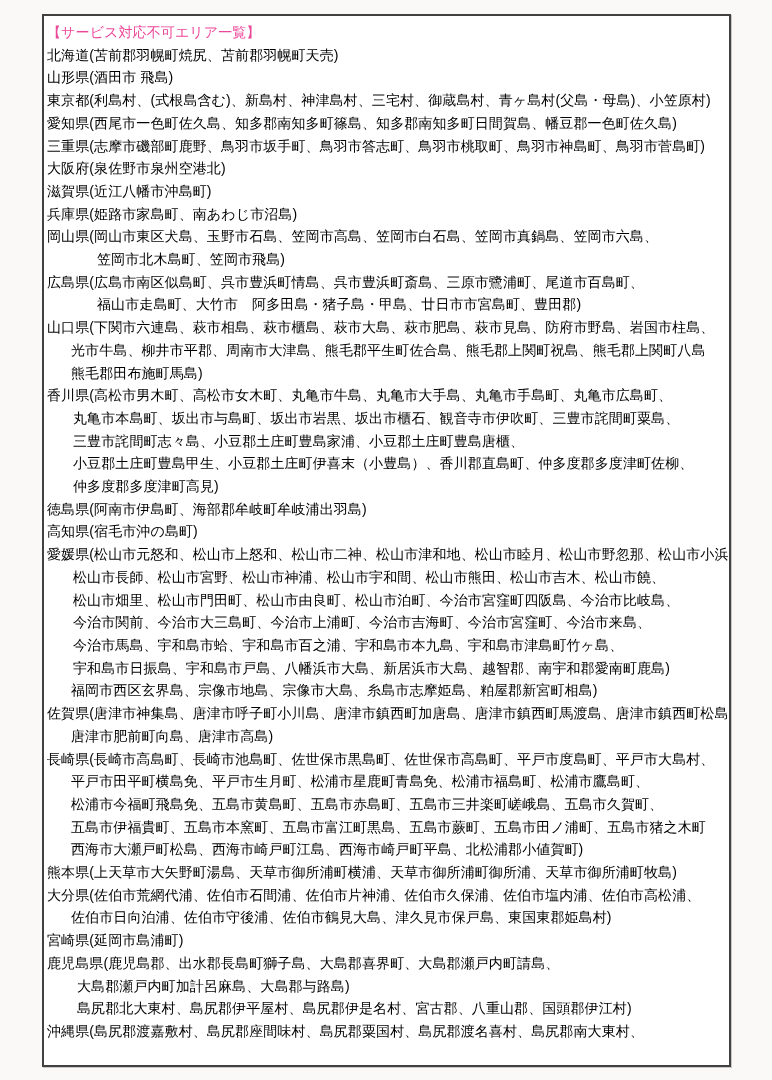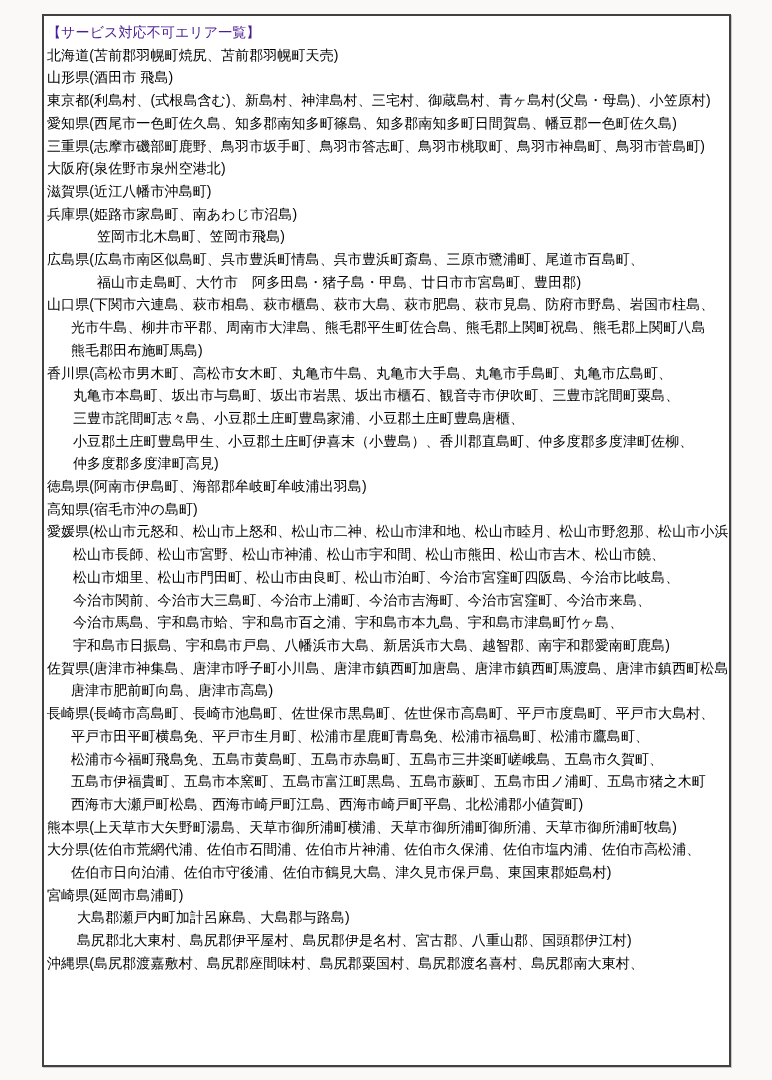--- a/index.html
+++ b/index.html
@@ -20,65 +20,68 @@
     overflow:hidden;
     box-shadow:1px 1px 0 #c9c9c9;
   }
   .line{
     font-size:14px;
     line-height:22.7px;
     color:#000000;
     white-space:nowrap;
     letter-spacing:0.1px;
   }
-  .line.title{color:#4c1d95;}
+  .line.title{color:#ec4899;}
 </style>
 </head>
 <body>
 
 <div class="page">
   <div class="doc-box">
     <div class="line title">【サービス対応不可エリア一覧】</div>
     <div id="area-lines">
         <div class="line">北海道(苫前郡羽幌町焼尻、苫前郡羽幌町天売)</div>
         <div class="line">山形県(酒田市 飛島)</div>
         <div class="line">東京都(利島村、(式根島含む)、新島村、神津島村、三宅村、御蔵島村、青ヶ島村(父島・母島)、小笠原村)</div>
         <div class="line">愛知県(西尾市一色町佐久島、知多郡南知多町篠島、知多郡南知多町日間賀島、幡豆郡一色町佐久島)</div>
         <div class="line">三重県(志摩市磯部町鹿野、鳥羽市坂手町、鳥羽市答志町、鳥羽市桃取町、鳥羽市神島町、鳥羽市菅島町)</div>
         <div class="line">大阪府(泉佐野市泉州空港北)</div>
         <div class="line">滋賀県(近江八幡市沖島町)</div>
         <div class="line">兵庫県(姫路市家島町、南あわじ市沼島)</div>
+        <div class="line">岡山県(岡山市東区犬島、玉野市石島、笠岡市高島、笠岡市白石島、笠岡市真鍋島、笠岡市六島、</div>
         <div class="line" style="padding-left: 50px;">笠岡市北木島町、笠岡市飛島)</div>
         <div class="line">広島県(広島市南区似島町、呉市豊浜町情島、呉市豊浜町斎島、三原市鷺浦町、尾道市百島町、</div>
         <div class="line" style="padding-left: 50px;">福山市走島町、大竹市　阿多田島・猪子島・甲島、廿日市市宮島町、豊田郡)</div>
         <div class="line">山口県(下関市六連島、萩市相島、萩市櫃島、萩市大島、萩市肥島、萩市見島、防府市野島、岩国市柱島、</div>
         <div class="line" style="padding-left: 24px;">光市牛島、柳井市平郡、周南市大津島、熊毛郡平生町佐合島、熊毛郡上関町祝島、熊毛郡上関町八島</div>
         <div class="line" style="padding-left: 24px;">熊毛郡田布施町馬島)</div>
         <div class="line">香川県(高松市男木町、高松市女木町、丸亀市牛島、丸亀市大手島、丸亀市手島町、丸亀市広島町、</div>
         <div class="line" style="padding-left: 26px;">丸亀市本島町、坂出市与島町、坂出市岩黒、坂出市櫃石、観音寺市伊吹町、三豊市詫間町粟島、</div>
         <div class="line" style="padding-left: 26px;">三豊市詫間町志々島、小豆郡土庄町豊島家浦、小豆郡土庄町豊島唐櫃、</div>
         <div class="line" style="padding-left: 26px;">小豆郡土庄町豊島甲生、小豆郡土庄町伊喜末（小豊島）、香川郡直島町、仲多度郡多度津町佐柳、</div>
         <div class="line" style="padding-left: 26px;">仲多度郡多度津町高見)</div>
         <div class="line">徳島県(阿南市伊島町、海部郡牟岐町牟岐浦出羽島)</div>
         <div class="line">高知県(宿毛市沖の島町)</div>
         <div class="line">愛媛県(松山市元怒和、松山市上怒和、松山市二神、松山市津和地、松山市睦月、松山市野忽那、松山市小浜</div>
         <div class="line" style="padding-left: 26px;">松山市長師、松山市宮野、松山市神浦、松山市宇和間、松山市熊田、松山市吉木、松山市饒、</div>
         <div class="line" style="padding-left: 26px;">松山市畑里、松山市門田町、松山市由良町、松山市泊町、今治市宮窪町四阪島、今治市比岐島、</div>
         <div class="line" style="padding-left: 26px;">今治市関前、今治市大三島町、今治市上浦町、今治市吉海町、今治市宮窪町、今治市来島、</div>
         <div class="line" style="padding-left: 26px;">今治市馬島、宇和島市蛤、宇和島市百之浦、宇和島市本九島、宇和島市津島町竹ヶ島、</div>
         <div class="line" style="padding-left: 26px;">宇和島市日振島、宇和島市戸島、八幡浜市大島、新居浜市大島、越智郡、南宇和郡愛南町鹿島)</div>
+        <div class="line" style="padding-left: 24px;">福岡市西区玄界島、宗像市地島、宗像市大島、糸島市志摩姫島、粕屋郡新宮町相島)</div>
         <div class="line">佐賀県(唐津市神集島、唐津市呼子町小川島、唐津市鎮西町加唐島、唐津市鎮西町馬渡島、唐津市鎮西町松島</div>
         <div class="line" style="padding-left: 24px;">唐津市肥前町向島、唐津市高島)</div>
         <div class="line">長崎県(長崎市高島町、長崎市池島町、佐世保市黒島町、佐世保市高島町、平戸市度島町、平戸市大島村、</div>
         <div class="line" style="padding-left: 24px;">平戸市田平町横島免、平戸市生月町、松浦市星鹿町青島免、松浦市福島町、松浦市鷹島町、</div>
         <div class="line" style="padding-left: 24px;">松浦市今福町飛島免、五島市黄島町、五島市赤島町、五島市三井楽町嵯峨島、五島市久賀町、</div>
         <div class="line" style="padding-left: 24px;">五島市伊福貴町、五島市本窯町、五島市富江町黒島、五島市蕨町、五島市田ノ浦町、五島市猪之木町</div>
         <div class="line" style="padding-left: 24px;">西海市大瀬戸町松島、西海市崎戸町江島、西海市崎戸町平島、北松浦郡小値賀町)</div>
         <div class="line">熊本県(上天草市大矢野町湯島、天草市御所浦町横浦、天草市御所浦町御所浦、天草市御所浦町牧島)</div>
         <div class="line">大分県(佐伯市荒網代浦、佐伯市石間浦、佐伯市片神浦、佐伯市久保浦、佐伯市塩内浦、佐伯市高松浦、</div>
         <div class="line" style="padding-left: 24px;">佐伯市日向泊浦、佐伯市守後浦、佐伯市鶴見大島、津久見市保戸島、東国東郡姫島村)</div>
         <div class="line">宮崎県(延岡市島浦町)</div>
+        <div class="line">鹿児島県(鹿児島郡、出水郡長島町獅子島、大島郡喜界町、大島郡瀬戸内町請島、</div>
         <div class="line" style="padding-left: 30px;">大島郡瀬戸内町加計呂麻島、大島郡与路島)</div>
         <div class="line" style="padding-left: 30px;">島尻郡北大東村、島尻郡伊平屋村、島尻郡伊是名村、宮古郡、八重山郡、国頭郡伊江村)</div>
         <div class="line">沖縄県(島尻郡渡嘉敷村、島尻郡座間味村、島尻郡粟国村、島尻郡渡名喜村、島尻郡南大東村、</div>
       </div>
   </div>
 </div>
 
 </body></html>

